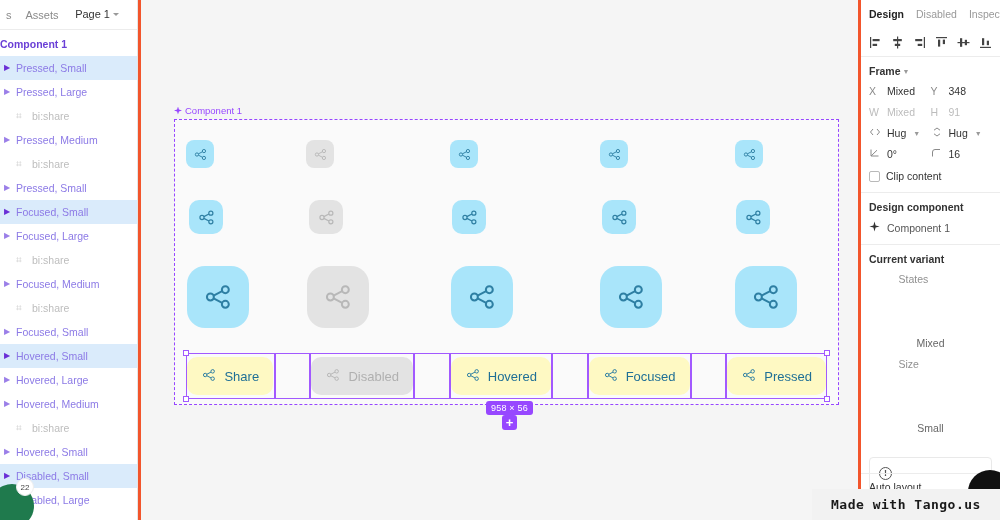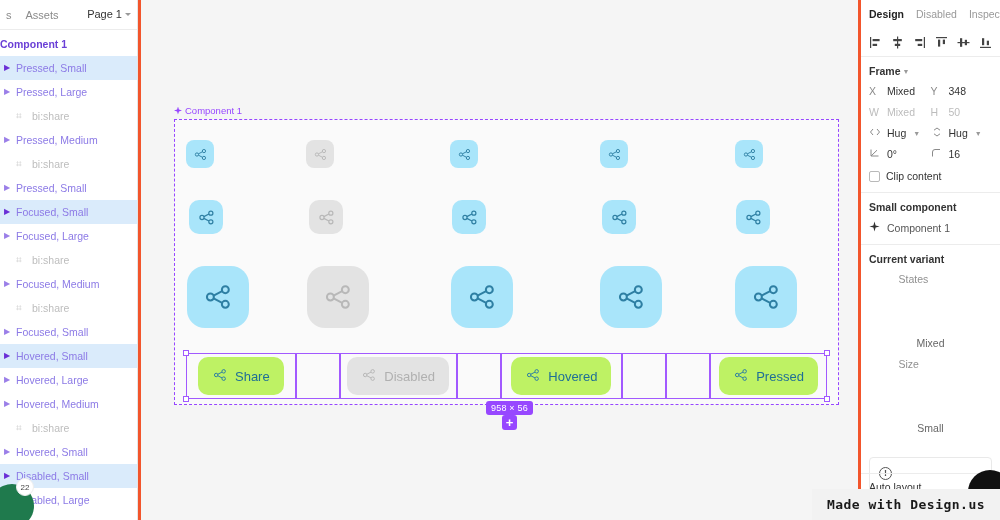--- a/index.html
+++ b/index.html
@@ -23,21 +23,21 @@
   #left-tabs {
     height: 30px; display: flex; align-items: center;
     padding: 0 6px; border-bottom: 1px solid #ececec;
     position: relative;
   }
   #left-tabs .tab {
     font-size: 11px; color: #8a8a8a; margin-right: 14px;
     white-space: nowrap;
   }
   #left-tabs .page-sel {
-    position: absolute; right: 6px; top: 8px;
+    position: absolute; right: 18px; top: 8px;
     font-size: 11px; color: #333; display: flex; align-items: center; gap: 3px;
   }
   .caret-dn {
     display: inline-block; width: 0; height: 0;
     border-left: 3px solid transparent; border-right: 3px solid transparent;
     border-top: 3.5px solid #9a9a9a;
   }
   #layer-tree { padding-top: 2px; }
   .layer-row {
     height: 24px; display: flex; align-items: center;
@@ -118,21 +118,21 @@
     border: 1px solid #a259ff;
     height: 46px;
     display: flex; align-items: center; justify-content: center;
     background: transparent;
   }
   .pill {
     display: flex; align-items: center; gap: 7px;
     height: 38px; padding: 0 14px; border-radius: 10px;
     font-size: 13px; white-space: nowrap;
   }
-  .pill.blue { background: #bef264; color: #1f6f96; }
+  .pill.blue { background: #fef9c3; color: #1f6f96; }
   .pill.grey { background: #e3e3e3; color: #b0b0b0; text-align: center; }
   .handle {
     position: absolute; width: 6px; height: 6px;
     background: #fff; border: 1px solid #a259ff; z-index: 12;
   }
   
   #size-badge {
     position: absolute; left: 345px; top: 401px;
     background: #9747ff; color: #fff;
     font-size: 9px; padding: 2px 5px; border-radius: 3px;
@@ -558,20 +558,32 @@
                 <circle cx="17.5" cy="6.5" r="2.6"></circle>
                 <circle cx="17.5" cy="17.5" r="2.6"></circle>
                 <circle cx="6.3" cy="12" r="2.6"></circle>
                 <line x1="8.7" x2="15.1" y1="10.9" y2="7.6"></line>
                 <line x1="8.7" x2="15.1" y1="13.1" y2="16.4"></line>
               </svg></span>
             <span>Hovered</span>
           </div>
         </div>
         <div class="btn-slot" style="width: 48px;"></div>
+        <div class="btn-slot" style="width: 130px;">
+          <div class="pill blue">
+            <span><svg width="16" height="16" viewBox="0 0 24 24" fill="none" stroke="#2e7fa3" stroke-width="1.5">
+                <circle cx="17.5" cy="6.5" r="2.6"></circle>
+                <circle cx="17.5" cy="17.5" r="2.6"></circle>
+                <circle cx="6.3" cy="12" r="2.6"></circle>
+                <line x1="8.7" x2="15.1" y1="10.9" y2="7.6"></line>
+                <line x1="8.7" x2="15.1" y1="13.1" y2="16.4"></line>
+              </svg></span>
+            <span>Focused</span>
+          </div>
+        </div>
         <div class="btn-slot" style="width: 48px;"></div>
         <div class="btn-slot" style="width: 128px;">
           <div class="pill blue">
             <span><svg width="16" height="16" viewBox="0 0 24 24" fill="none" stroke="#2e7fa3" stroke-width="1.5">
                 <circle cx="17.5" cy="6.5" r="2.6"></circle>
                 <circle cx="17.5" cy="17.5" r="2.6"></circle>
                 <circle cx="6.3" cy="12" r="2.6"></circle>
                 <line x1="8.7" x2="15.1" y1="10.9" y2="7.6"></line>
                 <line x1="8.7" x2="15.1" y1="13.1" y2="16.4"></line>
               </svg></span>
@@ -659,21 +671,21 @@
           <span class="glyph">Y</span>
           <span class="val">348</span>
         </div>
 
         <div class="rp-field dim">
           <span class="glyph">W</span>
           <span class="val">Mixed</span>
         </div>
         <div class="rp-field dim">
           <span class="glyph">H</span>
-          <span class="val">50</span>
+          <span class="val">91</span>
         </div>
 
         <div class="rp-field">
           <span class="glyph">
             <svg width="12" height="10" viewBox="0 0 12 10">
                 <path d="M4 2 L1.5 5 L4 8" stroke="#8a8a8a" stroke-width="1" fill="none"></path>
                 <path d="M8 2 L10.5 5 L8 8" stroke="#8a8a8a" stroke-width="1" fill="none"></path>
               </svg>
           </span>
           <span class="val">Hug</span>
@@ -712,21 +724,21 @@
       <div class="rp-check">
         <span class="cbox"></span>
         <span>Clip content</span>
       </div>
     </div>
 
     <div class="rp-sep"></div>
 
     <div class="rp-section">
       <div class="rp-title">
-        <span>Small component</span>
+        <span>Design component</span>
       </div>
       <div class="pc-row">
         <span>
           <svg width="11" height="11" viewBox="0 0 11 11">
               <path d="M5.5 0.4 L6.6 4.4 L10.6 5.5 L6.6 6.6 L5.5 10.6 L4.4 6.6 L0.4 5.5 L4.4 4.4 Z" fill="#333"></path>
             </svg>
         </span>
         <span>Component 1</span>
       </div>
     </div>
@@ -754,16 +766,16 @@
     </div>
 
     <div class="rp-sep" style="position:absolute;left:0;right:0;top:473px;"></div>
     <div id="autolayout-lbl">Auto layout</div>
   </div>
 
   <div id="green-badge"></div>
   <div id="green-count">22</div>
   <div id="tango-blob"></div>
   <div id="tango-bar">
-    <span id="tango-text">Made with Design.us</span>
+    <span id="tango-text">Made with Tango.us</span>
   </div>
 
 </div>
 
 </body></html>

